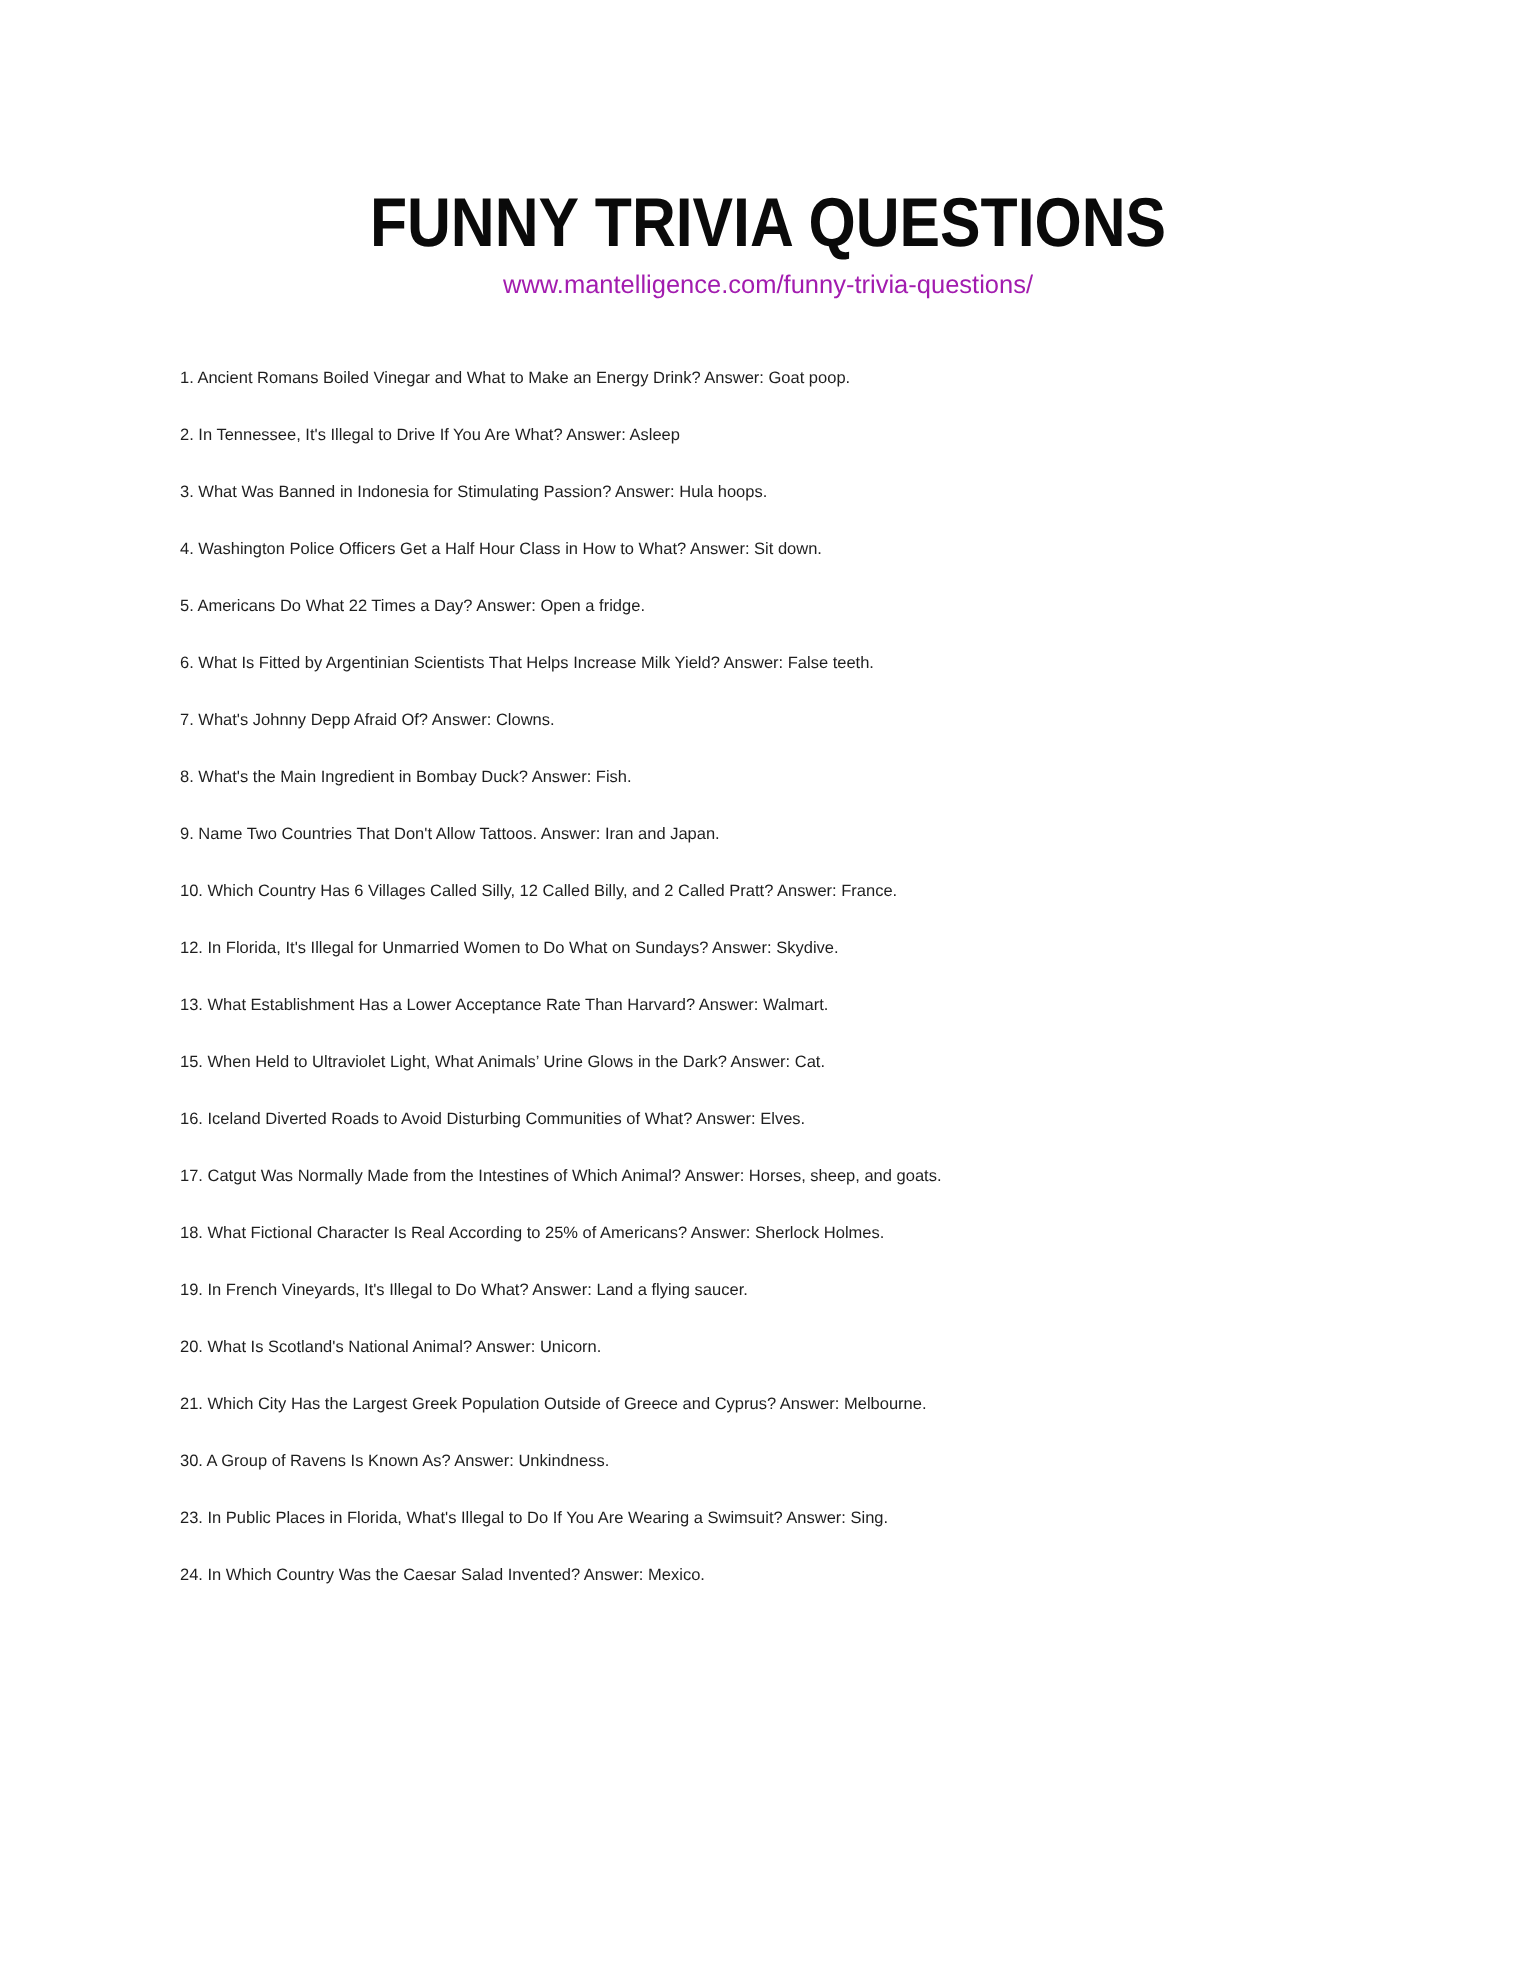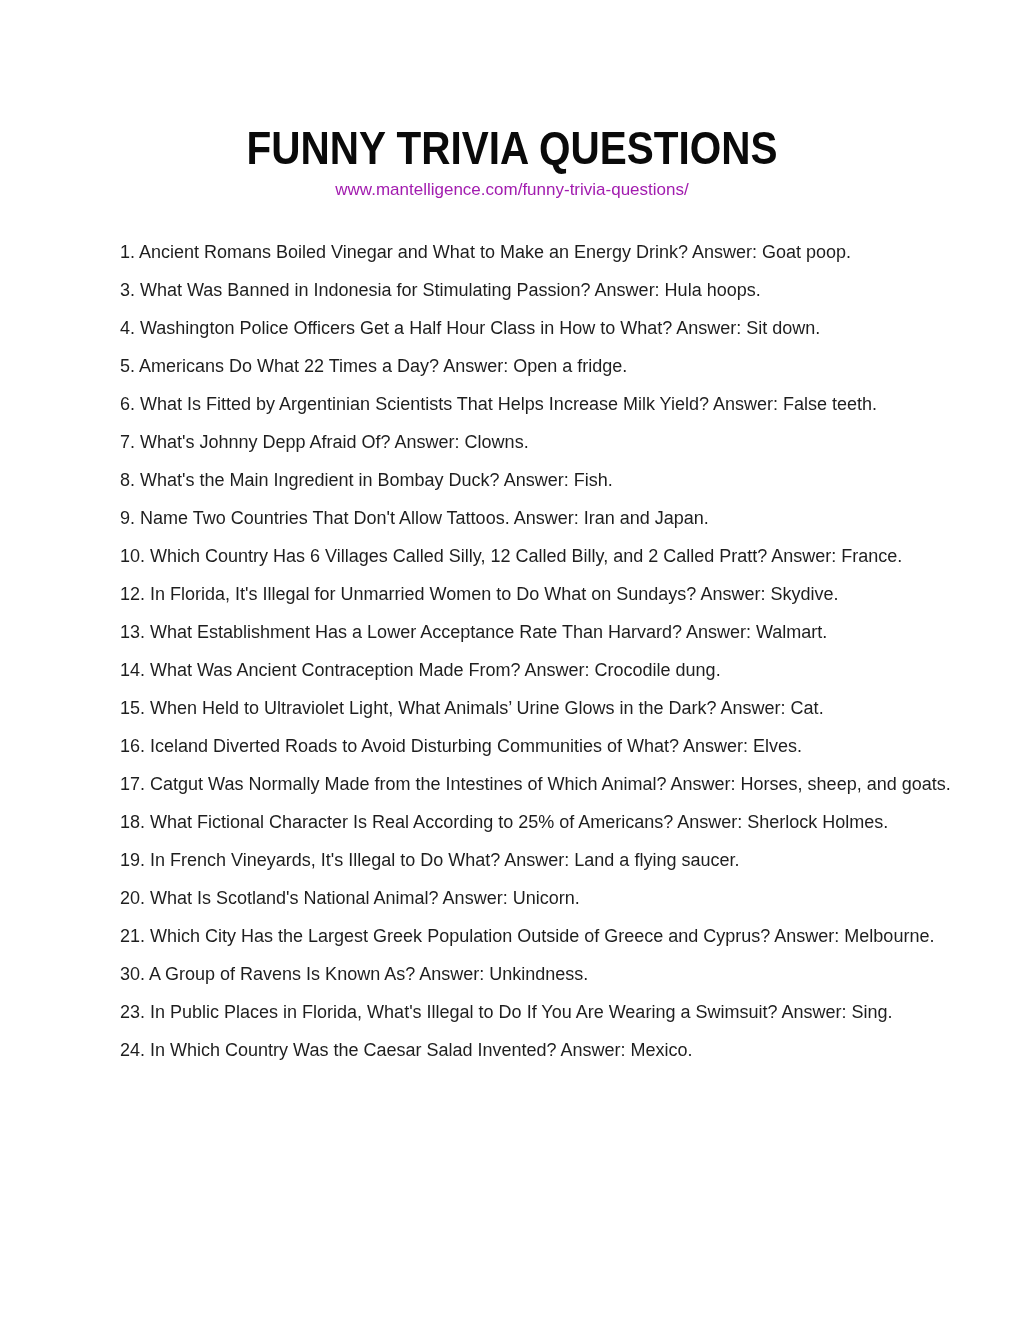--- a/index.html
+++ b/index.html
@@ -34,44 +34,44 @@
     text-align: center;
     font-size: 17px;
     line-height: 20px;
     color: #a21caf;
   }
   .list {
     margin: 43px 60px 0 120px;
   }
   .item {
     margin: 0 0 19px 0;
-    font-size: 18px;
+    font-size: 11px;
     line-height: 19px;
     white-space: nowrap;
   }
 </style>
 </head>
 <body>
 
 <div class="page">
   <h1 class="title">FUNNY TRIVIA QUESTIONS</h1>
   <div class="url">www.mantelligence.com/funny-trivia-questions/</div>
   <div class="list">
       <p class="item">1. Ancient Romans Boiled Vinegar and What to Make an Energy Drink? Answer: Goat poop.</p>
+      <p class="item">2. In Tennessee, It's Illegal to Drive If You Are What? Answer: Asleep</p>
       <p class="item">3. What Was Banned in Indonesia for Stimulating Passion? Answer: Hula hoops.</p>
       <p class="item">4. Washington Police Officers Get a Half Hour Class in How to What? Answer: Sit down.</p>
       <p class="item">5. Americans Do What 22 Times a Day? Answer: Open a fridge.</p>
       <p class="item">6. What Is Fitted by Argentinian Scientists That Helps Increase Milk Yield? Answer: False teeth.</p>
       <p class="item">7. What's Johnny Depp Afraid Of? Answer: Clowns.</p>
       <p class="item">8. What's the Main Ingredient in Bombay Duck? Answer: Fish.</p>
       <p class="item">9. Name Two Countries That Don't Allow Tattoos. Answer: Iran and Japan.</p>
       <p class="item">10. Which Country Has 6 Villages Called Silly, 12 Called Billy, and 2 Called Pratt? Answer: France.</p>
       <p class="item">12. In Florida, It's Illegal for Unmarried Women to Do What on Sundays? Answer: Skydive.</p>
       <p class="item">13. What Establishment Has a Lower Acceptance Rate Than Harvard? Answer: Walmart.</p>
-      <p class="item">14. What Was Ancient Contraception Made From? Answer: Crocodile dung.</p>
       <p class="item">15. When Held to Ultraviolet Light, What Animals’ Urine Glows in the Dark? Answer: Cat.</p>
       <p class="item">16. Iceland Diverted Roads to Avoid Disturbing Communities of What? Answer: Elves.</p>
       <p class="item">17. Catgut Was Normally Made from the Intestines of Which Animal? Answer: Horses, sheep, and goats.</p>
       <p class="item">18. What Fictional Character Is Real According to 25% of Americans? Answer: Sherlock Holmes.</p>
       <p class="item">19. In French Vineyards, It's Illegal to Do What? Answer: Land a flying saucer.</p>
       <p class="item">20. What Is Scotland's National Animal? Answer: Unicorn.</p>
       <p class="item">21. Which City Has the Largest Greek Population Outside of Greece and Cyprus? Answer: Melbourne.</p>
       <p class="item">30. A Group of Ravens Is Known As? Answer: Unkindness.</p>
       <p class="item">23. In Public Places in Florida, What's Illegal to Do If You Are Wearing a Swimsuit? Answer: Sing.</p>
       <p class="item">24. In Which Country Was the Caesar Salad Invented? Answer: Mexico.</p>

